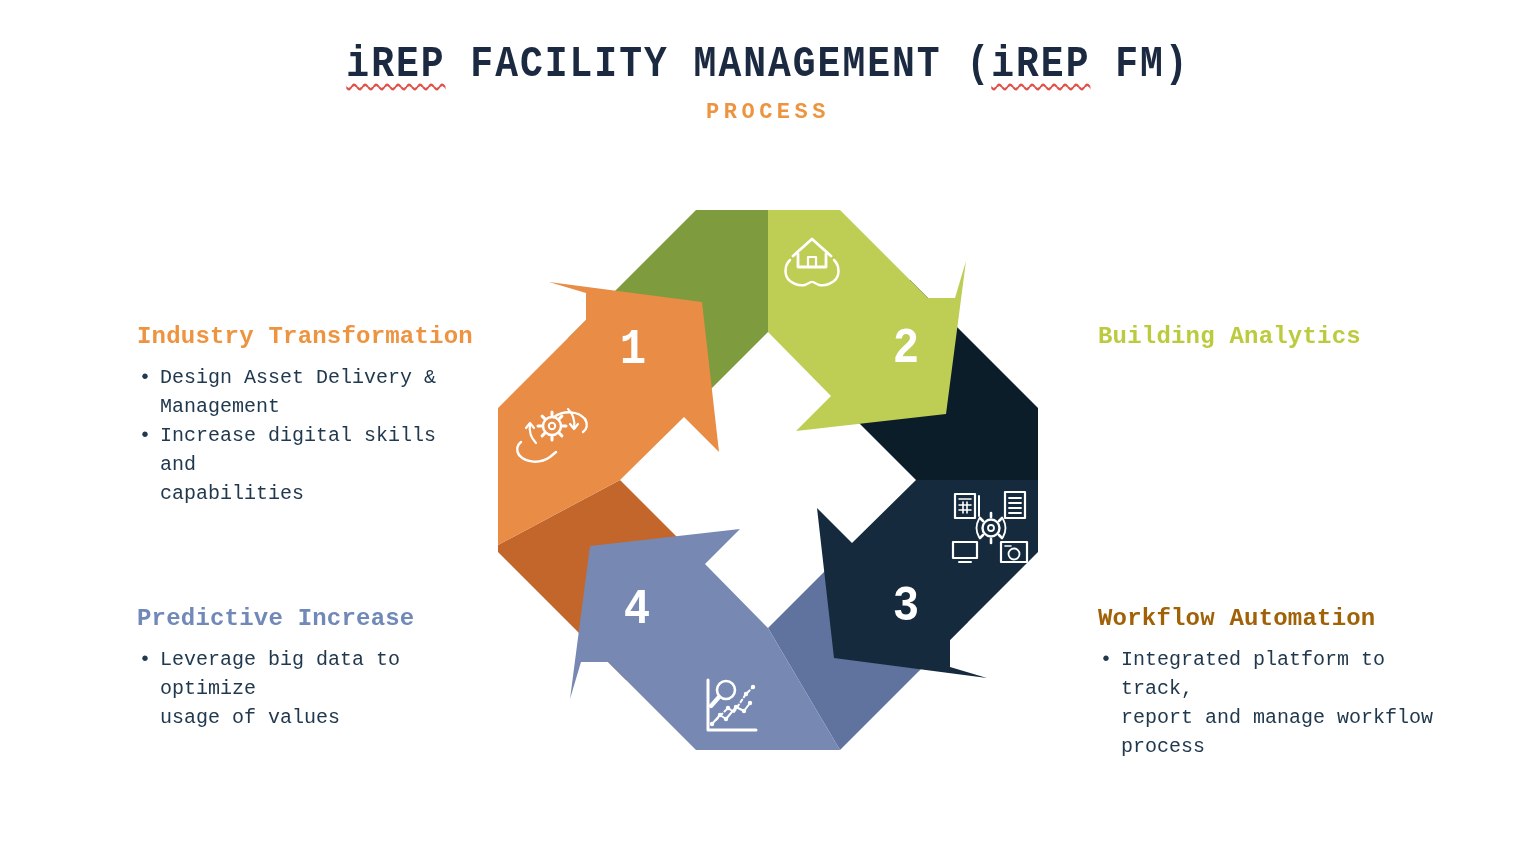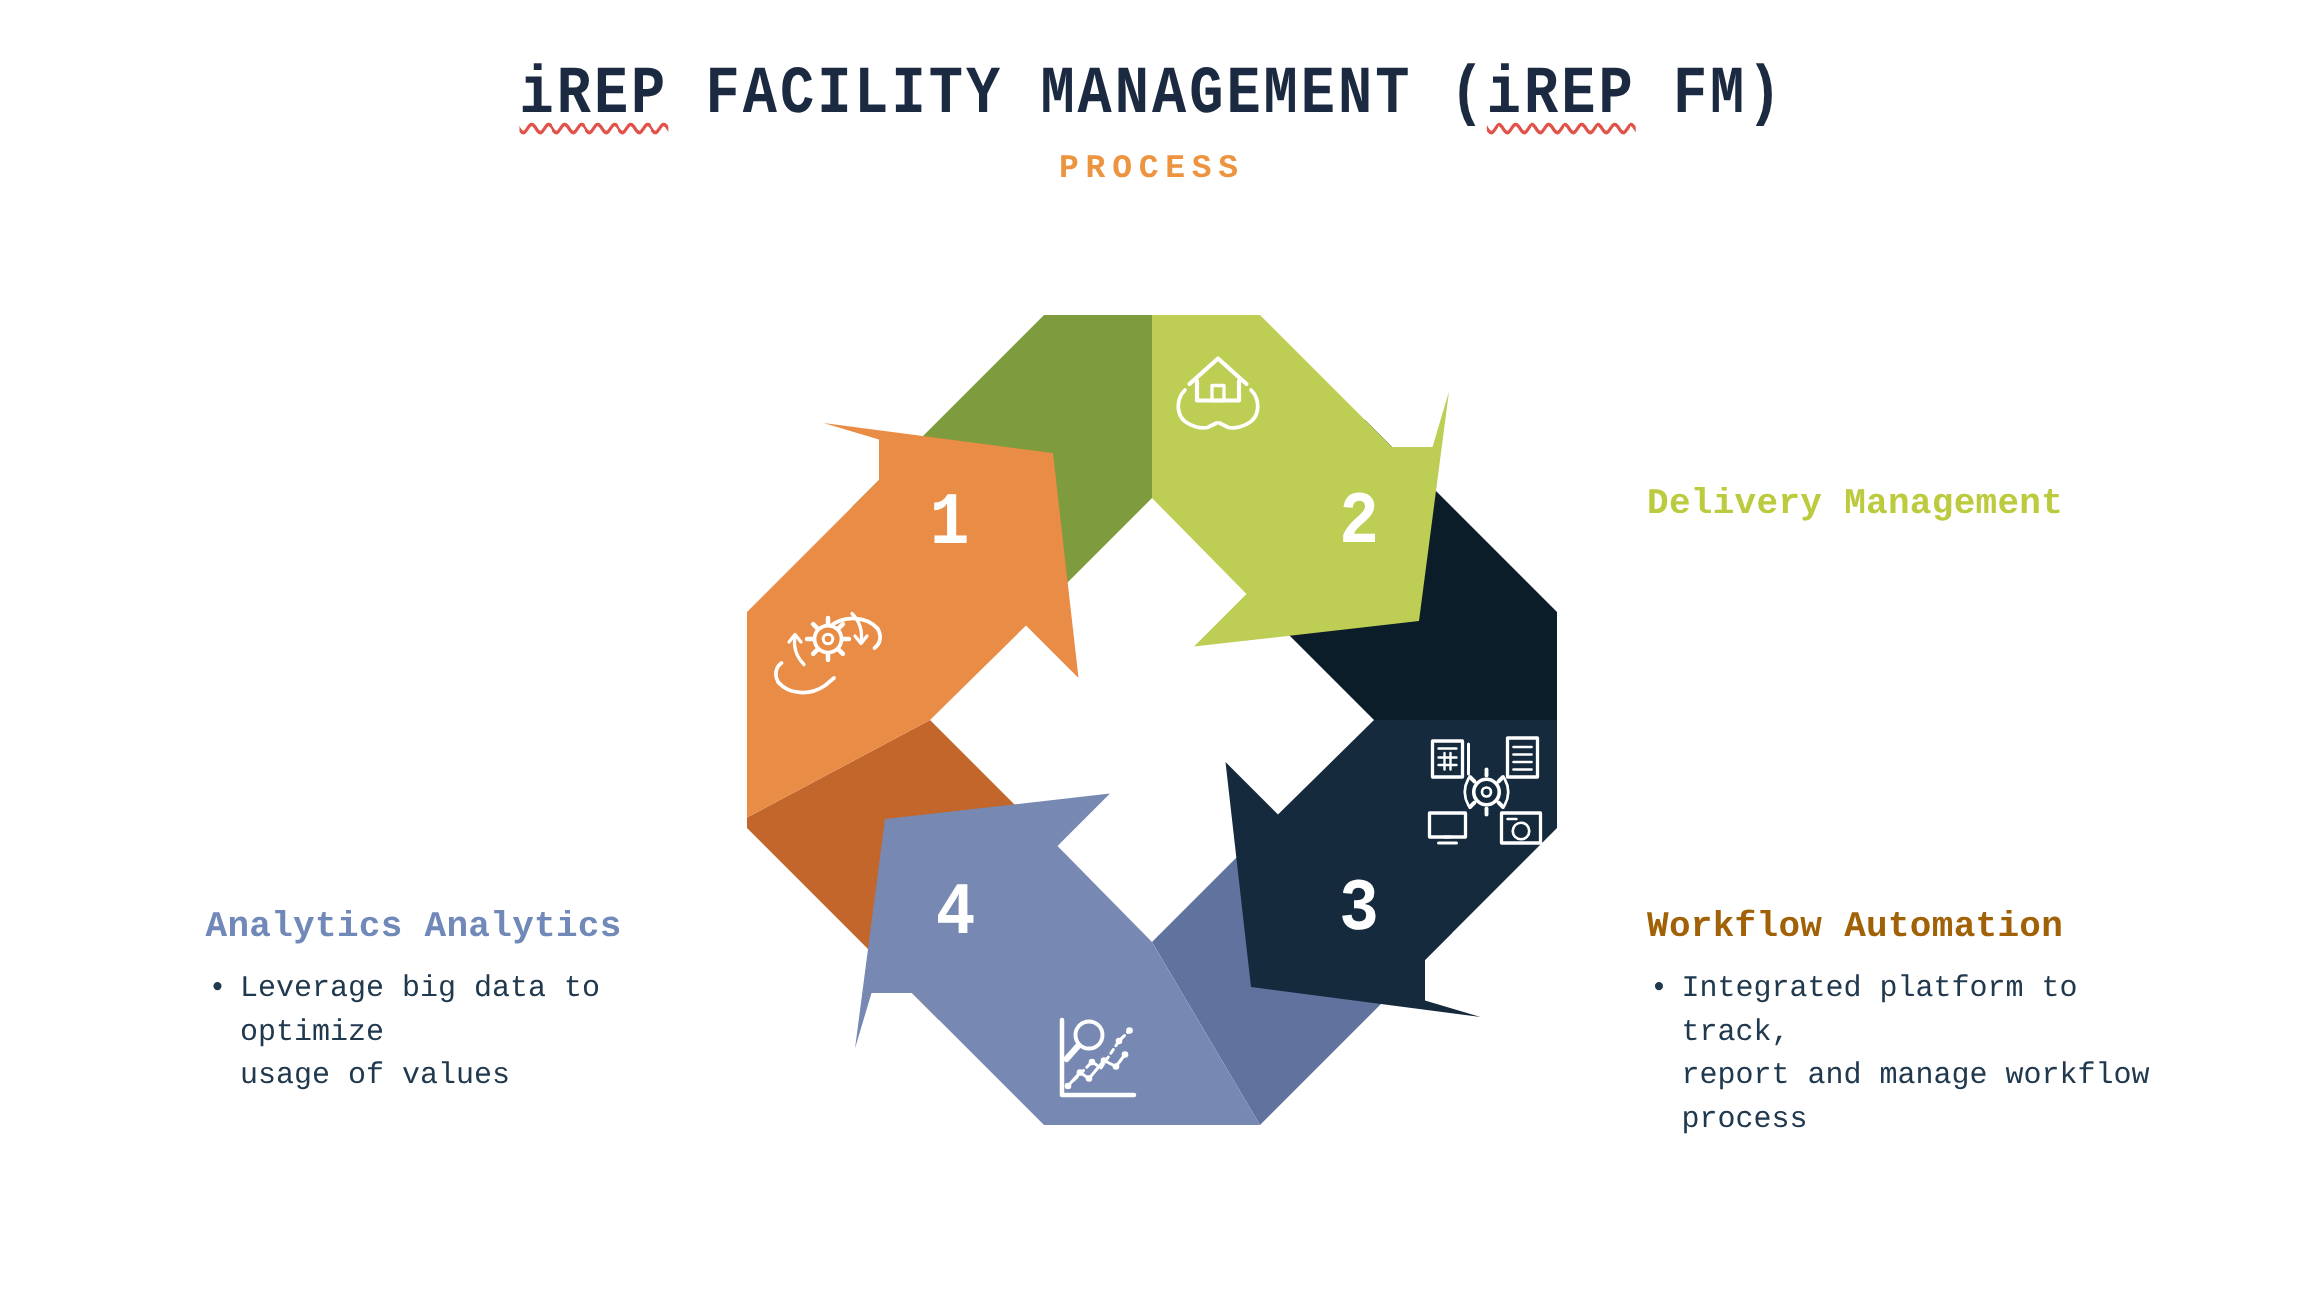--- a/index.html
+++ b/index.html
@@ -150,29 +150,38 @@
         <circle cx="22" cy="43" r="2.2"></circle>
         <circle cx="28" cy="47" r="2.2"></circle>
       <circle cx="38" cy="35" r="2.2"></circle>
         <circle cx="46" cy="39" r="2.2"></circle>
         <circle cx="52" cy="31" r="2.2"></circle>
     </g>
     <circle cx="28" cy="18" r="9" stroke-width="2.6"></circle>
     <path d="M21 25 L13 34" stroke-width="4.2"></path>
   </svg>
 
+  <div class="panel p-industry">
+    <h2>Industry Transformation</h2>
+    <ul>
+      <li><span class="btxt">Design Asset Delivery &amp;
+Management</span></li>
+      <li><span class="btxt">Increase digital skills and
+capabilities</span></li>
+    </ul>
+  </div>
 
   <div class="panel p-building">
-    <h2>Delivery Management</h2>
+    <h2>Building Analytics</h2>
     <ul>
     </ul>
   </div>
 
   <div class="panel p-predictive">
-    <h2>Analytics Analytics</h2>
+    <h2>Predictive Increase</h2>
     <ul>
       <li><span class="btxt">Leverage big data to optimize
 usage of values</span></li>
     </ul>
   </div>
 
   <div class="panel p-workflow">
     <h2>Workflow Automation</h2>
     <ul>
       <li><span class="btxt">Integrated platform to track,

